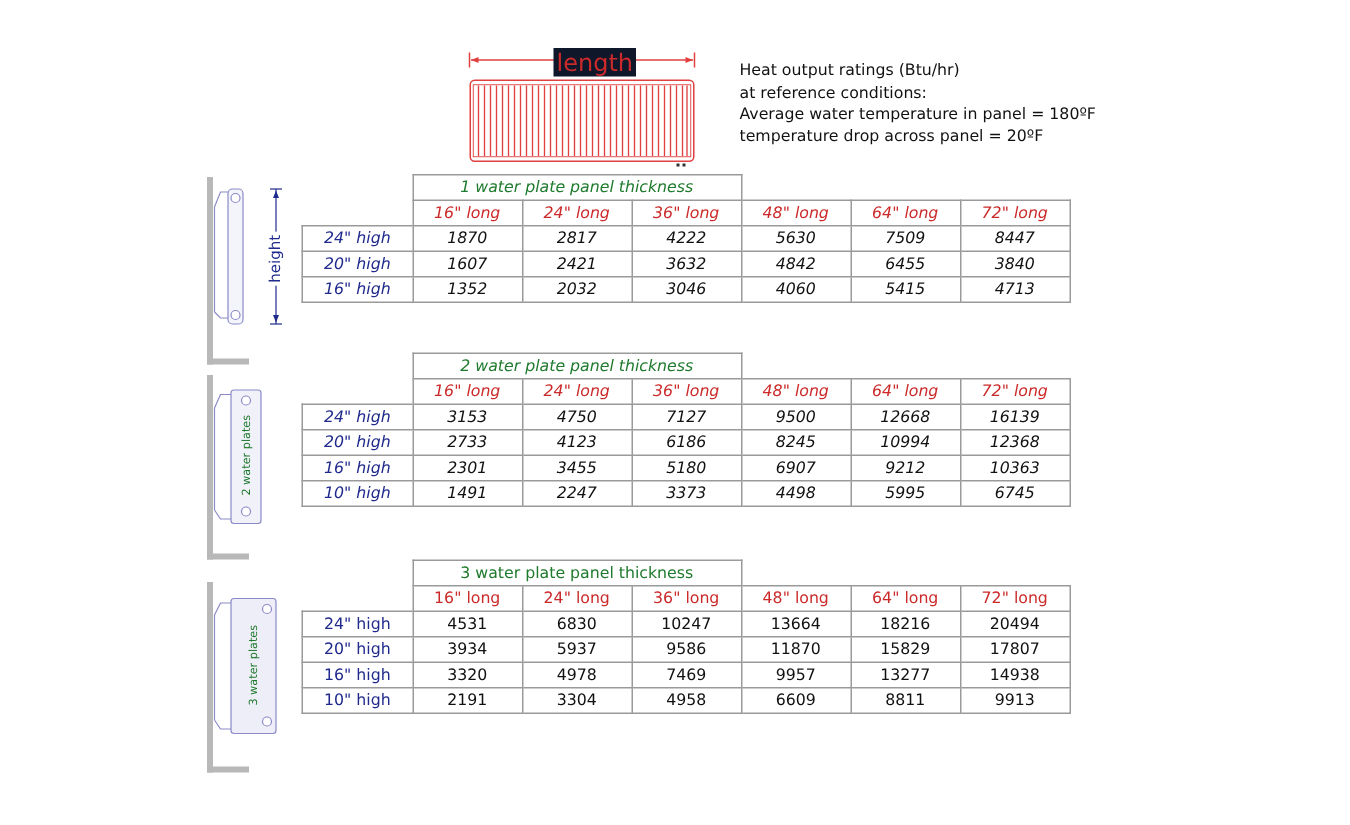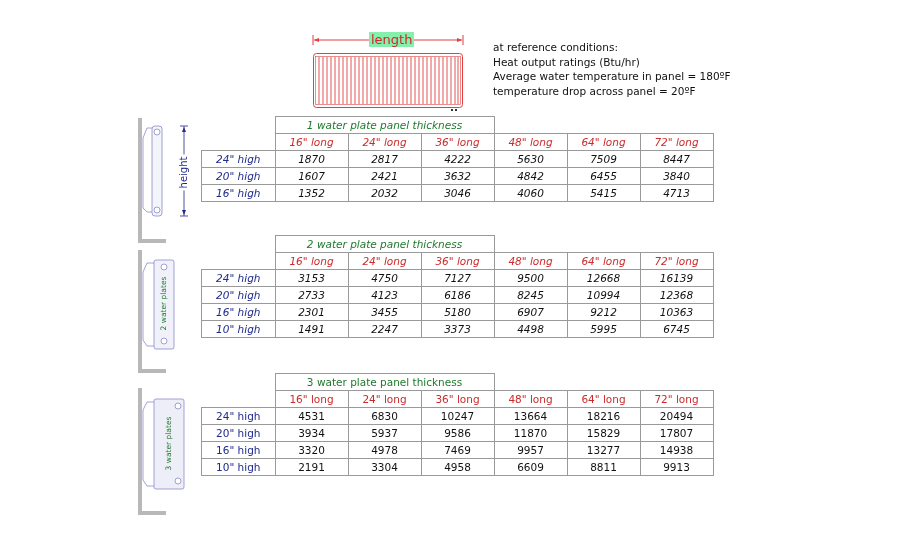--- a/index.html
+++ b/index.html
@@ -1,21 +1,21 @@
 <!DOCTYPE html>
 <html><head>
 <meta charset="utf-8">
 <style>
   html, body { margin:0; padding:0; background:#ffffff; }
   body { width:900px; height:550px; position:relative; overflow:hidden;
          font-family:"DejaVu Sans", "Liberation Sans", sans-serif; }
   .abs { position:absolute; }
 
   
-  .len-label { font-size:13px; color:#cc2a2a; background:#86efac; padding:0 2px; }
+  .len-label { font-size:16px; color:#cc2a2a; background:#0f172a; padding:0 2px; }
   .notes { left:493px; top:40px; font-size:10.5px; line-height:14.6px; color:#111; }
   .notes div { white-space:nowrap; }
 
   
   table.hot { position:absolute; border-collapse:collapse; font-size:10.5px; }
   table.hot td { border:1px solid #9a9a9a; height:16px; padding:0; text-align:center; color:#111; }
   table.hot td.blank { border:none; }
   table.hot td.title { color:#1e7a2c; border-bottom:1px solid #9a9a9a; }
   table.hot td.colh { color:#cc2a2a; }
   table.hot td.rowh { color:#1f2a8c; }
@@ -79,22 +79,22 @@
       <line x1="143" y1="27" x2="143" y2="74"></line>
         <line x1="146" y1="27" x2="146" y2="74"></line>
     </g>
     <rect x="139" y="79" width="2" height="2" fill="#333"></rect>
     <rect x="143" y="79" width="2" height="2" fill="#333"></rect>
   </svg>
   <span class="abs len-label" style="left:57px;top:2px;">length</span>
 </div>
 
 <div class="abs notes">
+  <div>Heat output ratings (Btu/hr)</div>
   <div>at reference conditions:</div>
-  <div>Heat output ratings (Btu/hr)</div>
   <div>Average water temperature in panel = 180ºF</div>
   <div>temperature drop across panel = 20ºF</div>
 </div>
 
 <div class="abs" style="left:138px;top:118px;width:60px;height:125px;">
   <div class="abs wall" style="left:0;top:0;width:4px;height:125px;"></div>
   <div class="abs wall" style="left:0;top:121px;width:28px;height:4px;"></div>
   <svg width="60" height="120" viewBox="0 0 60 120" style="position:absolute;left:0;top:0;">
     <polyline points="5,20 9,10 14,10" fill="none" stroke="#8a8ac8" stroke-width="0.8"></polyline>
     <polyline points="5,90 9,94 14,94" fill="none" stroke="#8a8ac8" stroke-width="0.8"></polyline>

